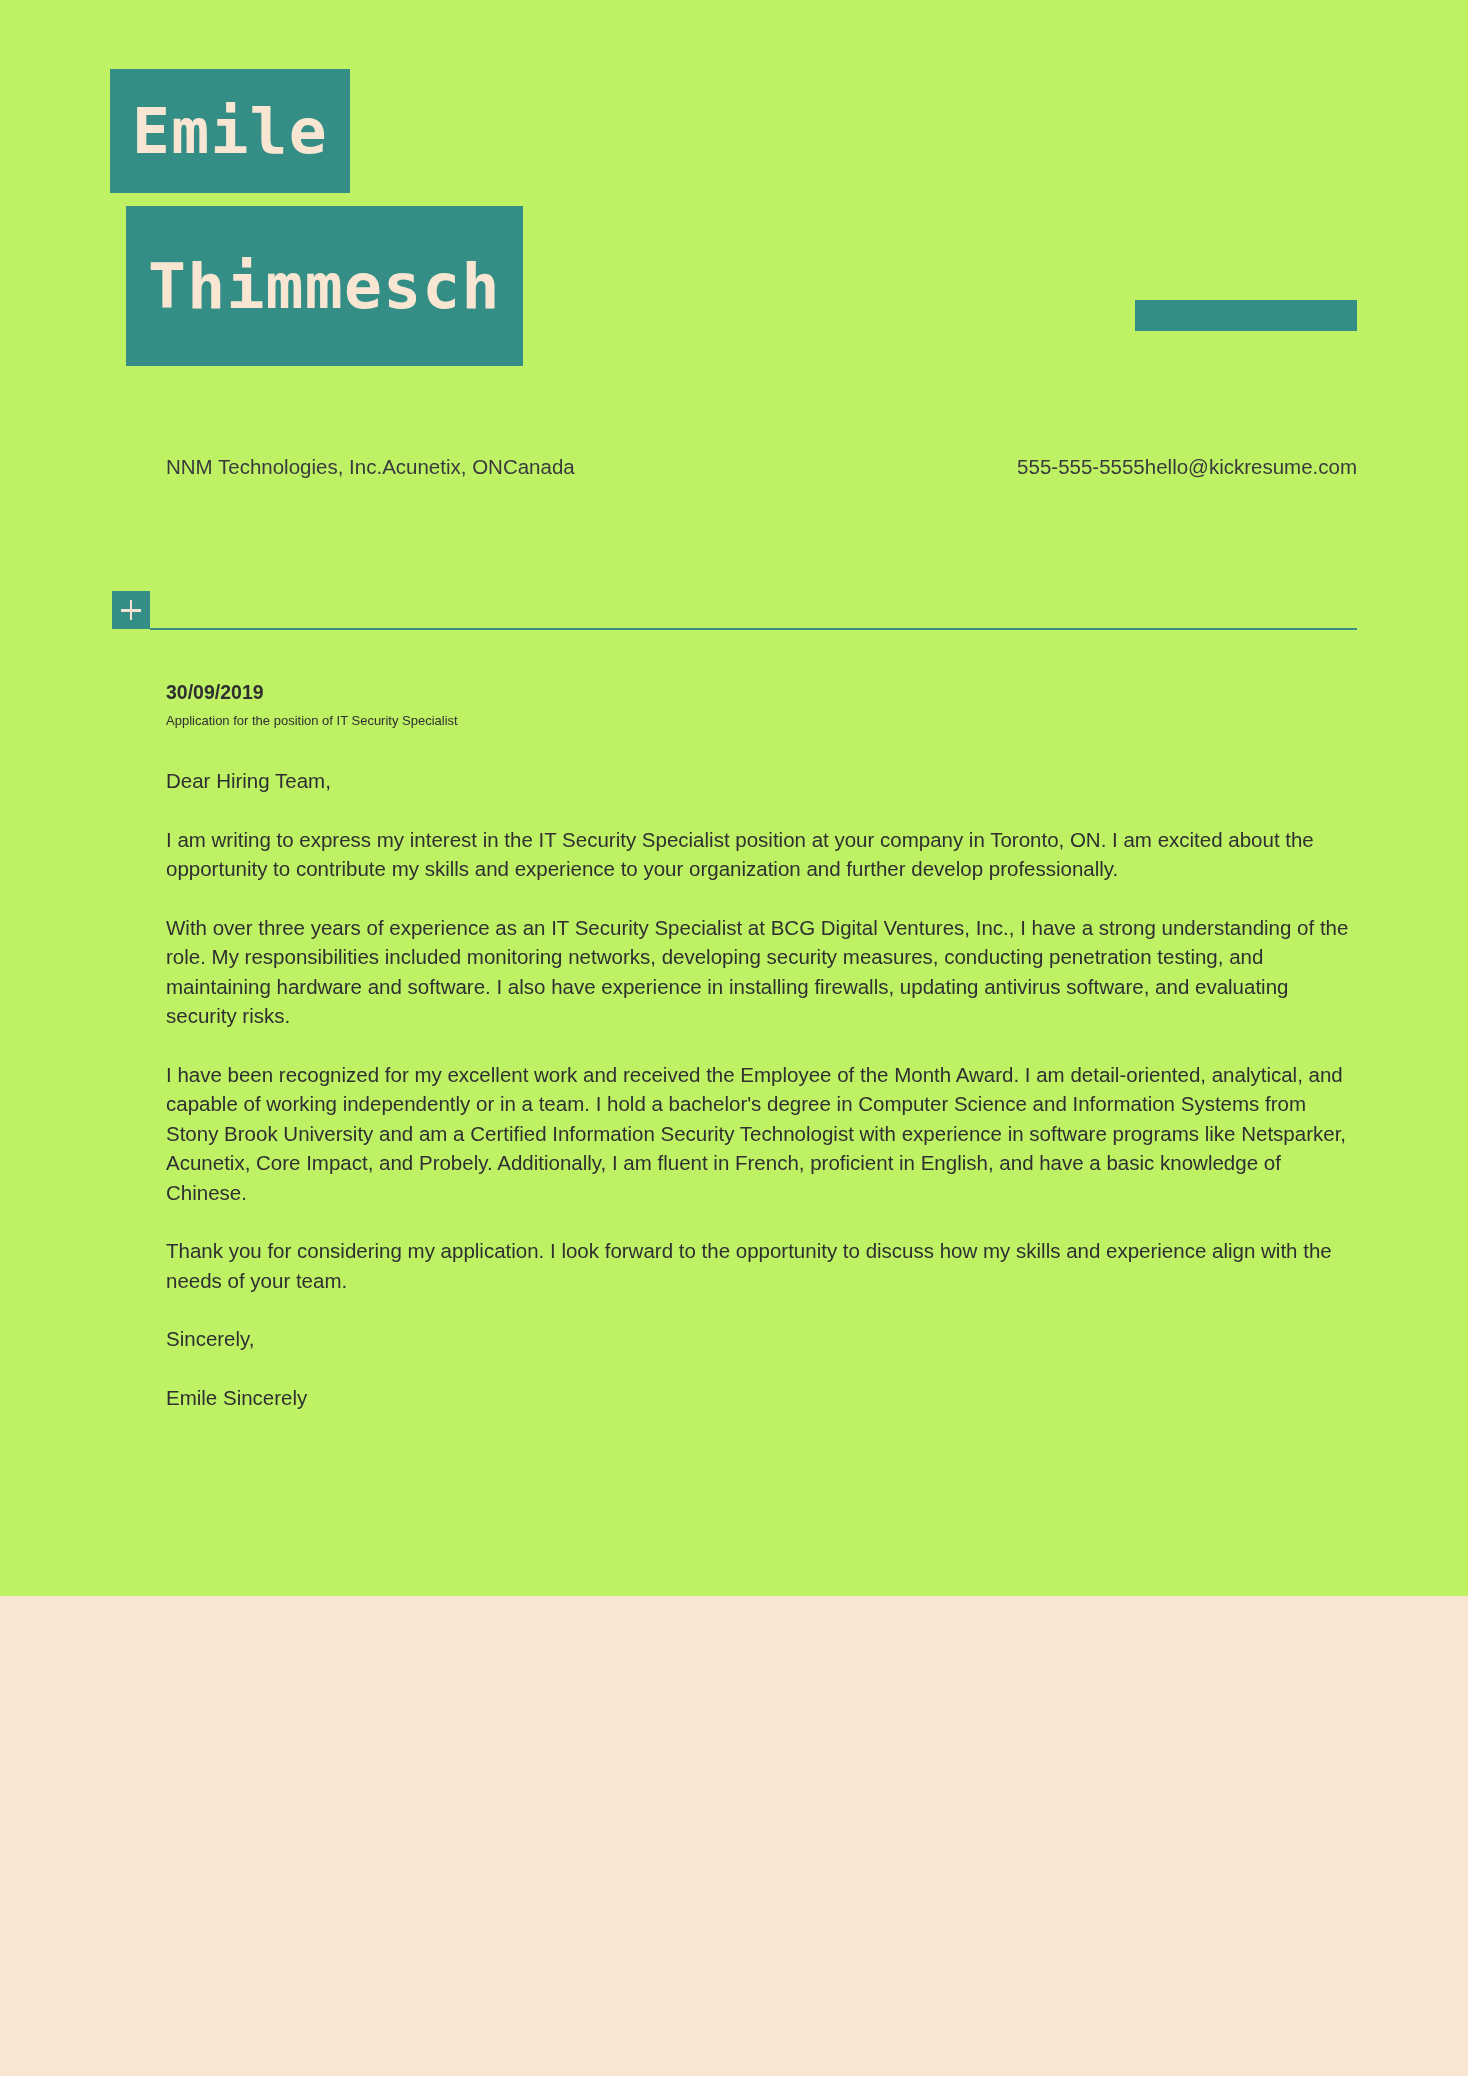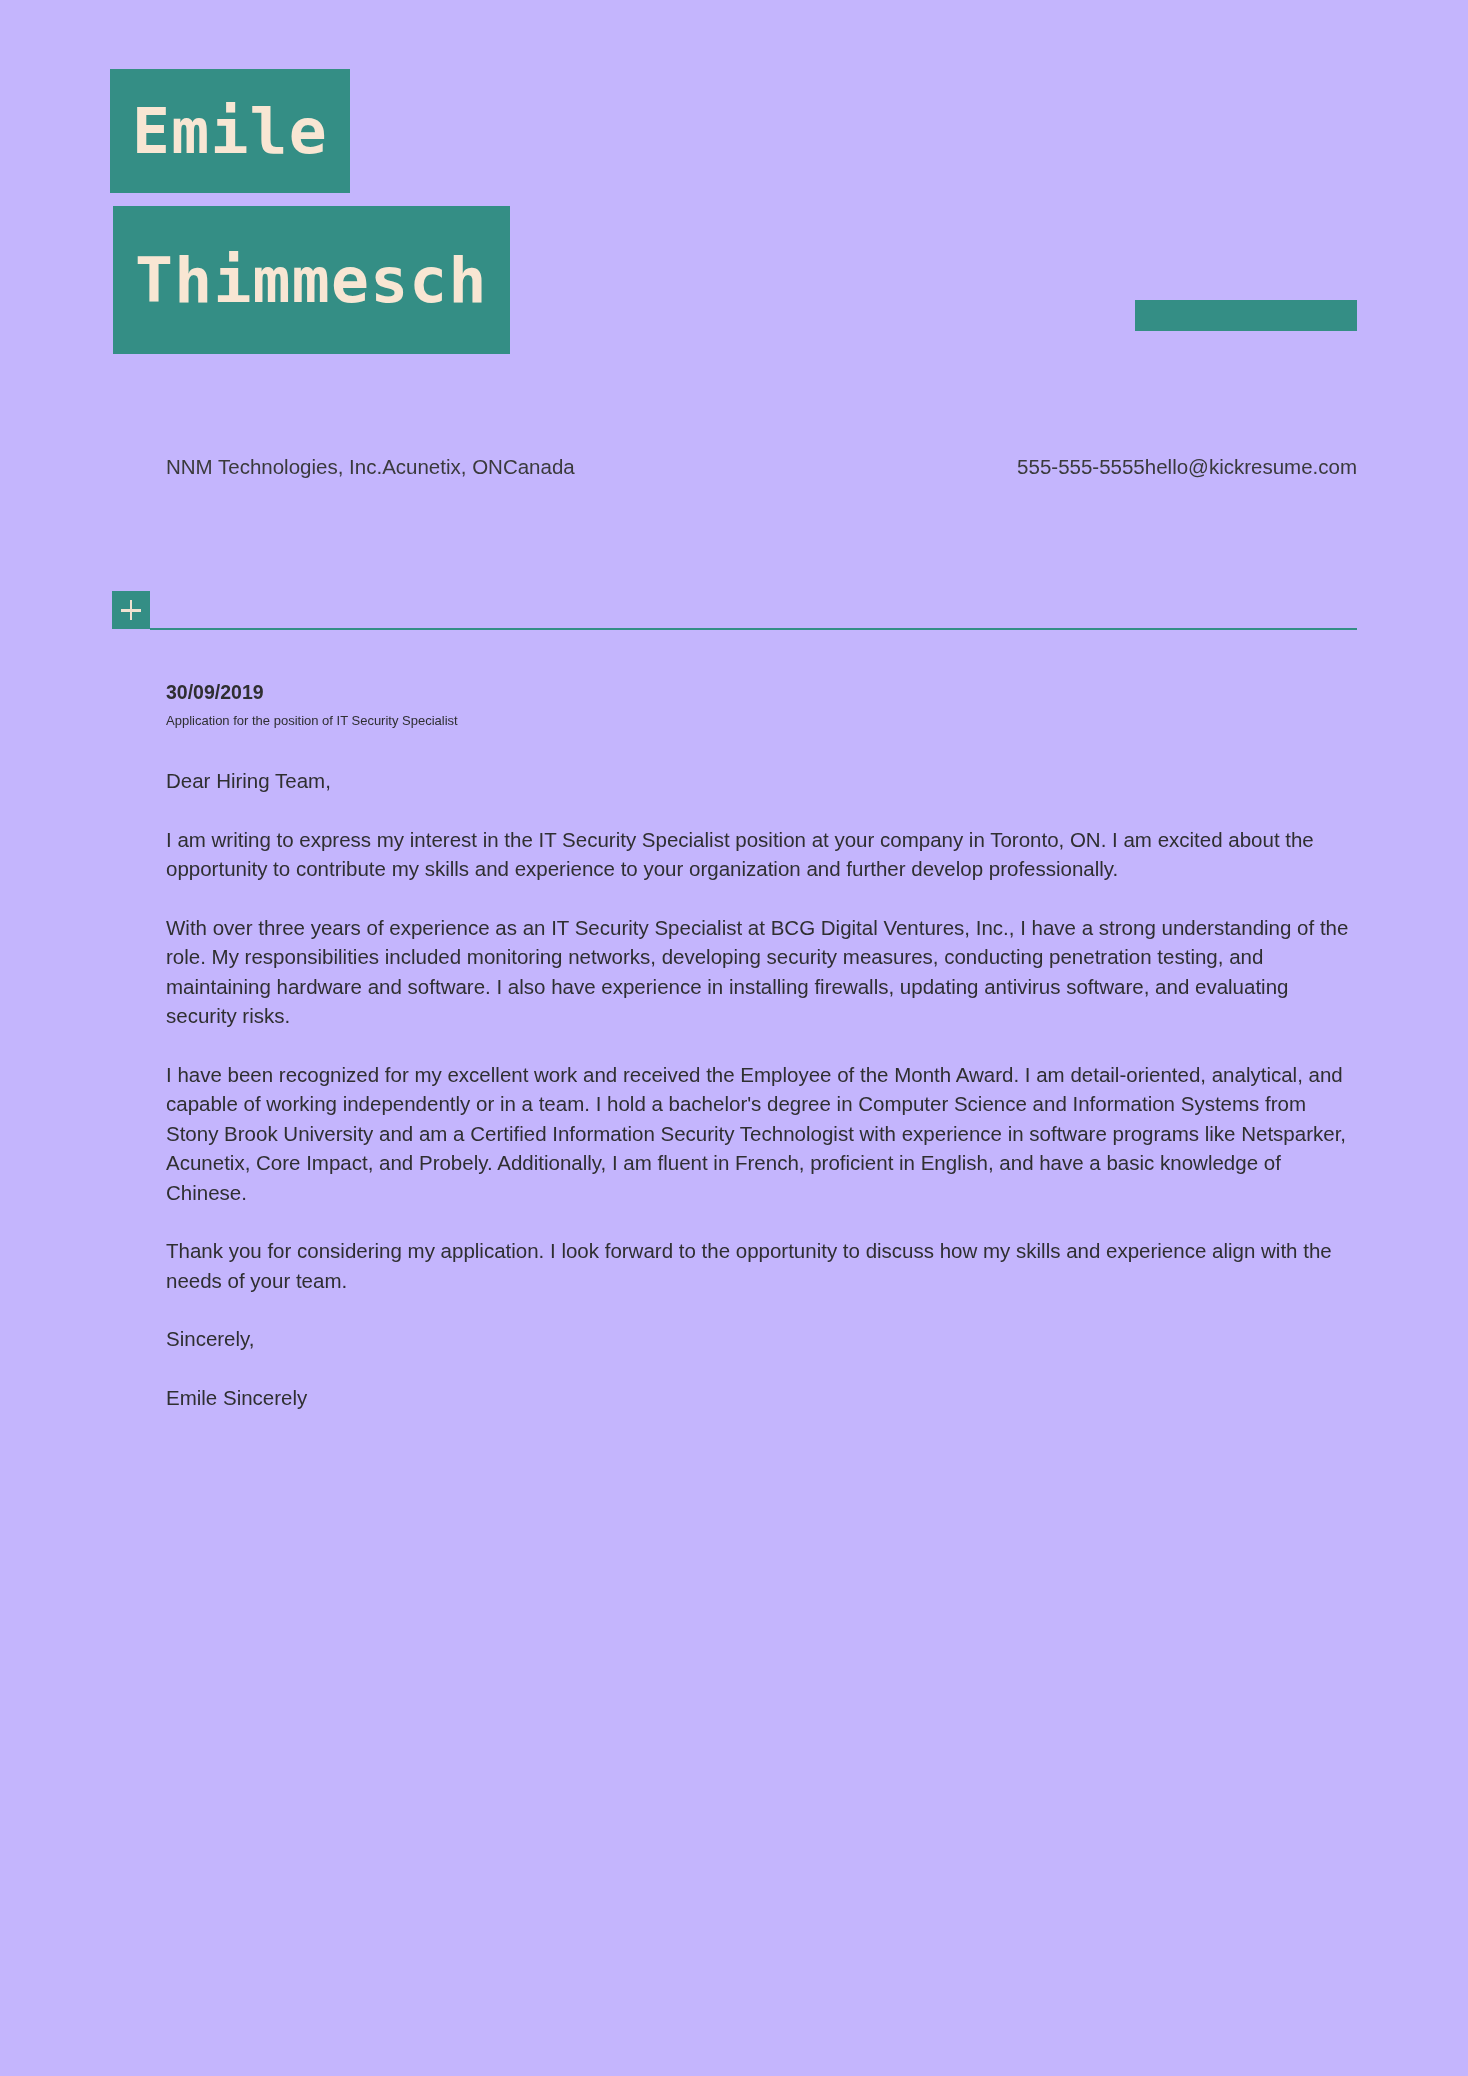--- a/index.html
+++ b/index.html
@@ -11,22 +11,22 @@
     height: 2076px;
     background: #f8e6d3;
     font-family: "Liberation Sans", sans-serif;
     -webkit-font-smoothing: antialiased;
     overflow: hidden;
   }
 
   .page {
     position: relative;
     width: 1468px;
-    height: 2076px;
-    background: #c4b5fd;
+    height: 1596px;
+    background: #bef264;
     box-sizing: border-box;
   }
 
   
   .name-block {
     position: absolute;
     background: #348e85;
     color: #f8e6d3;
     font-family: "DejaVu Sans Mono", "Liberation Mono", monospace;
     font-weight: bold;
@@ -36,24 +36,24 @@
     white-space: nowrap;
   }
   .name-first {
     left: 110px;
     top: 69px;
     height: 124px;
     padding: 0 22px;
     font-size: 63px;
   }
   .name-last {
-    left: 113px;
+    left: 126px;
     top: 206px;
     height: 124px;
-    padding: 12px 22px;
+    padding: 18px 22px;
     font-size: 63px;
   }
 
   .accent-bar {
     position: absolute;
     left: 1135px;
     top: 300px;
     width: 222px;
     height: 31px;
     background: #348e85;

